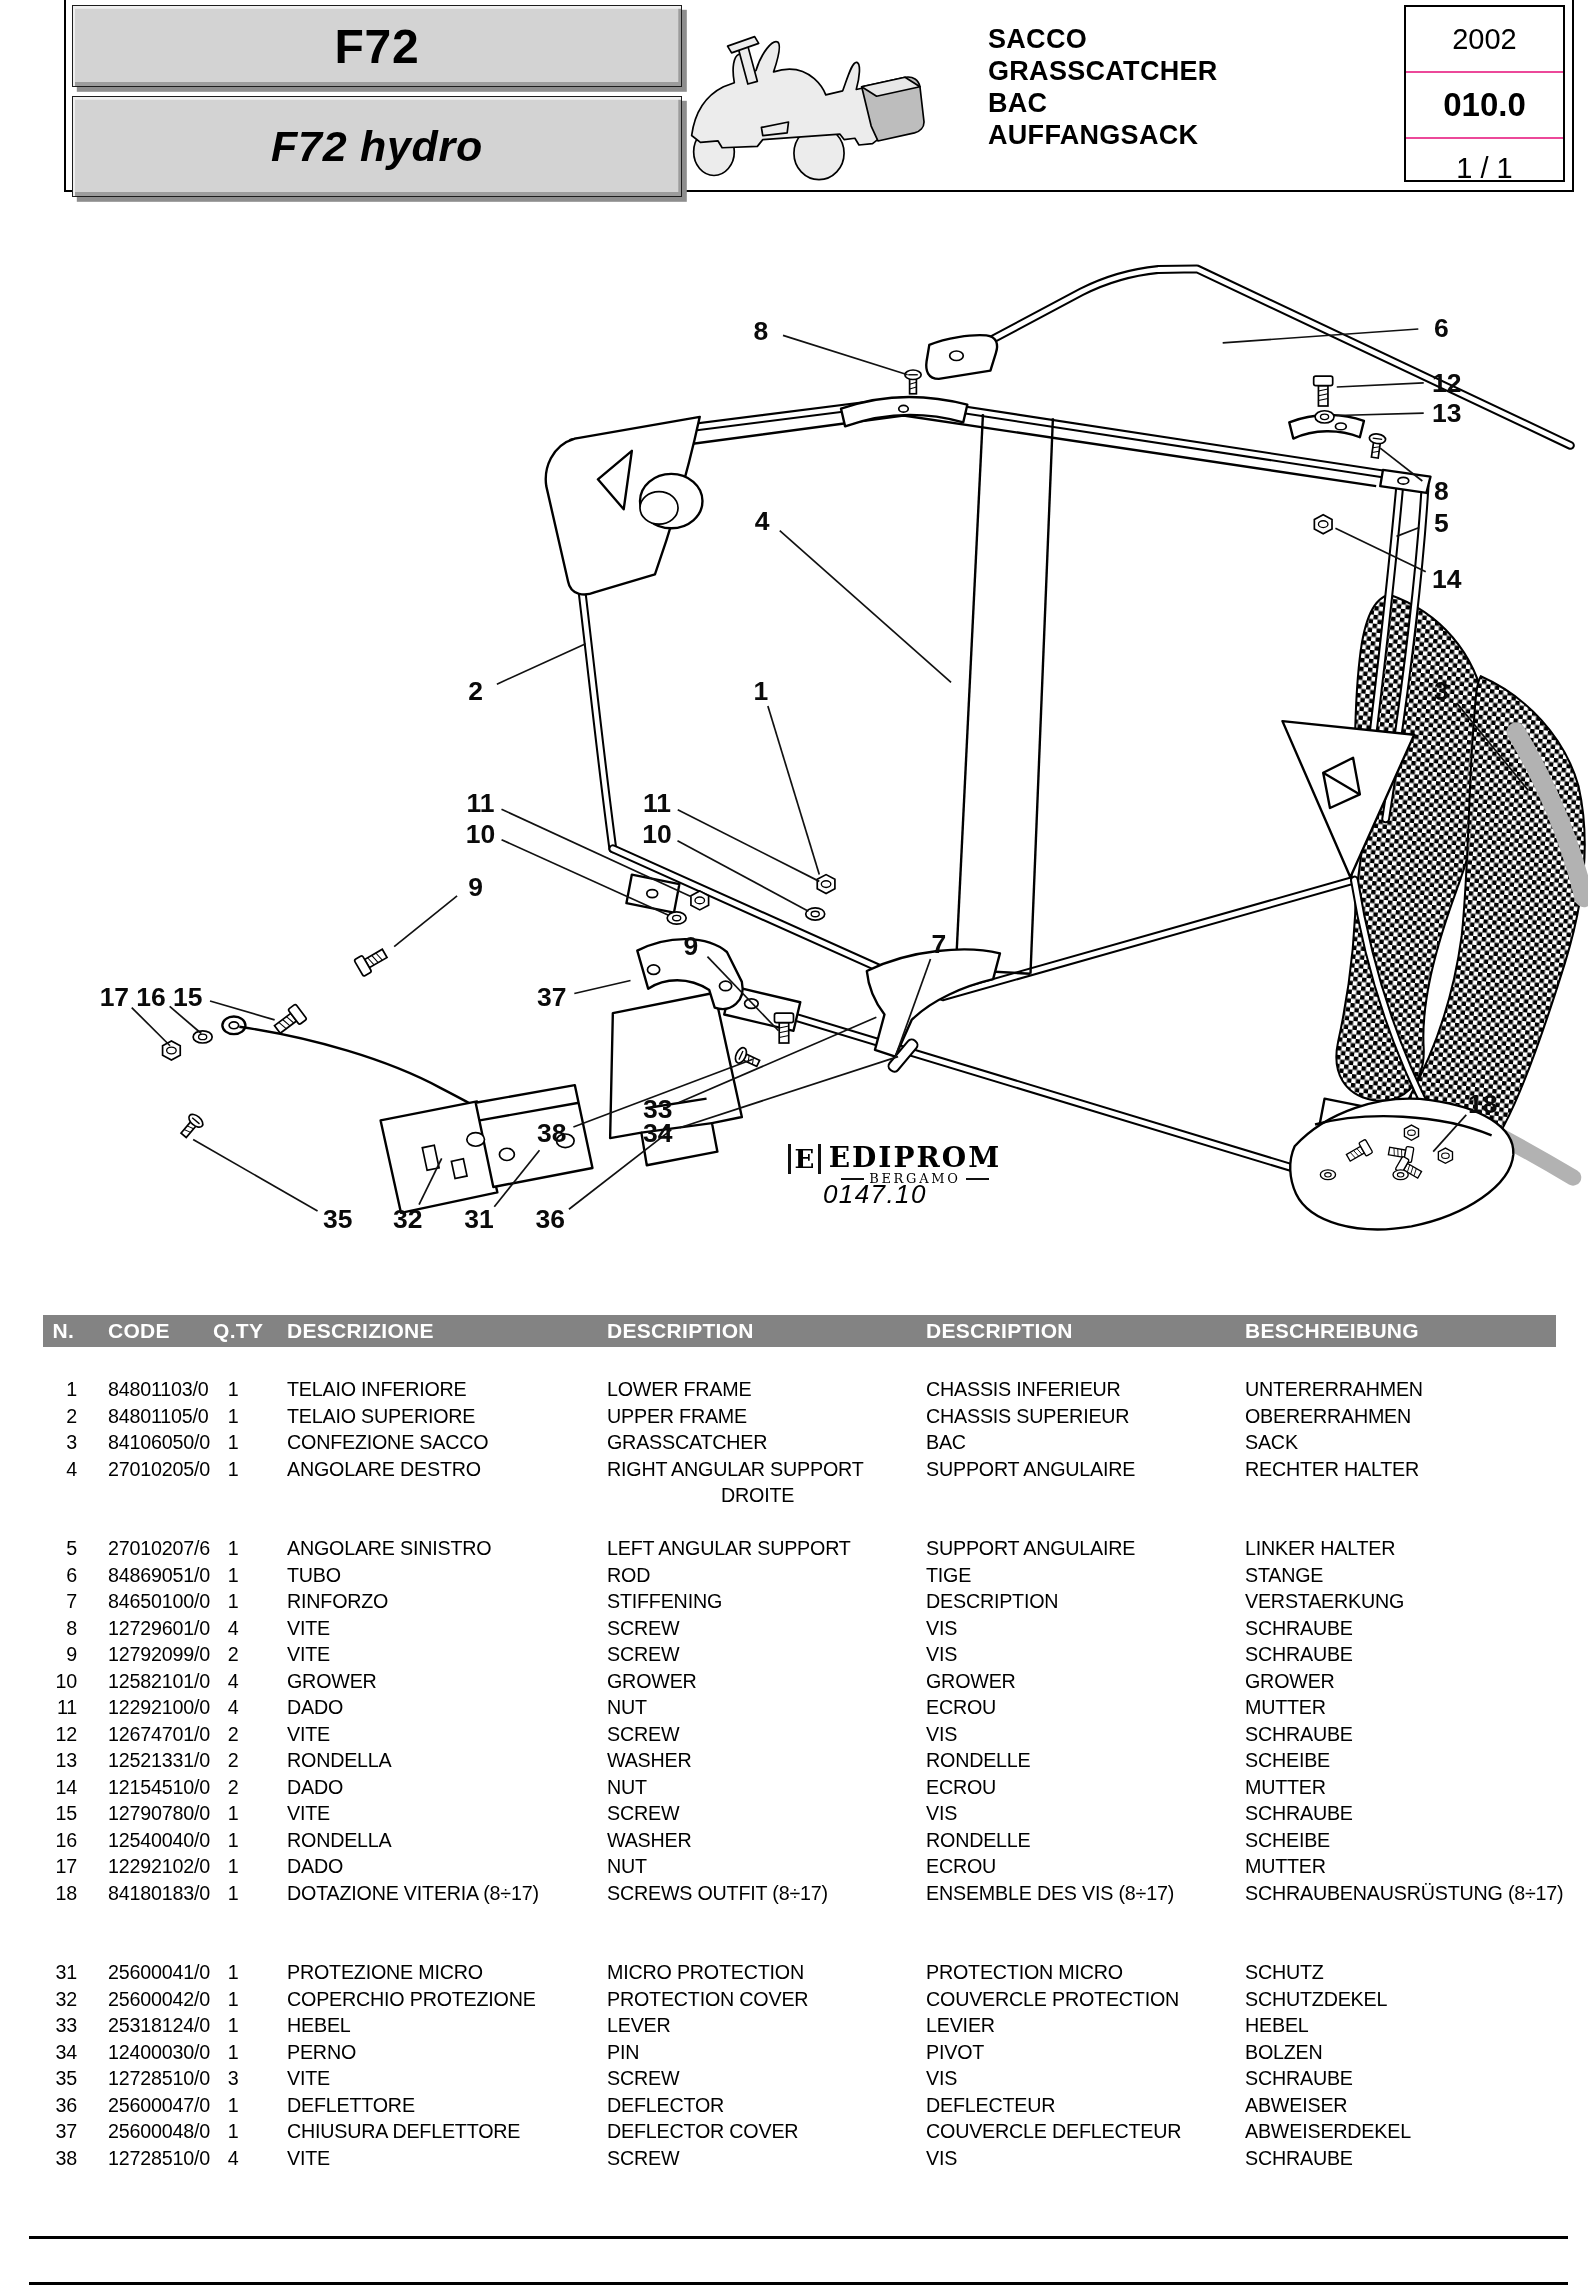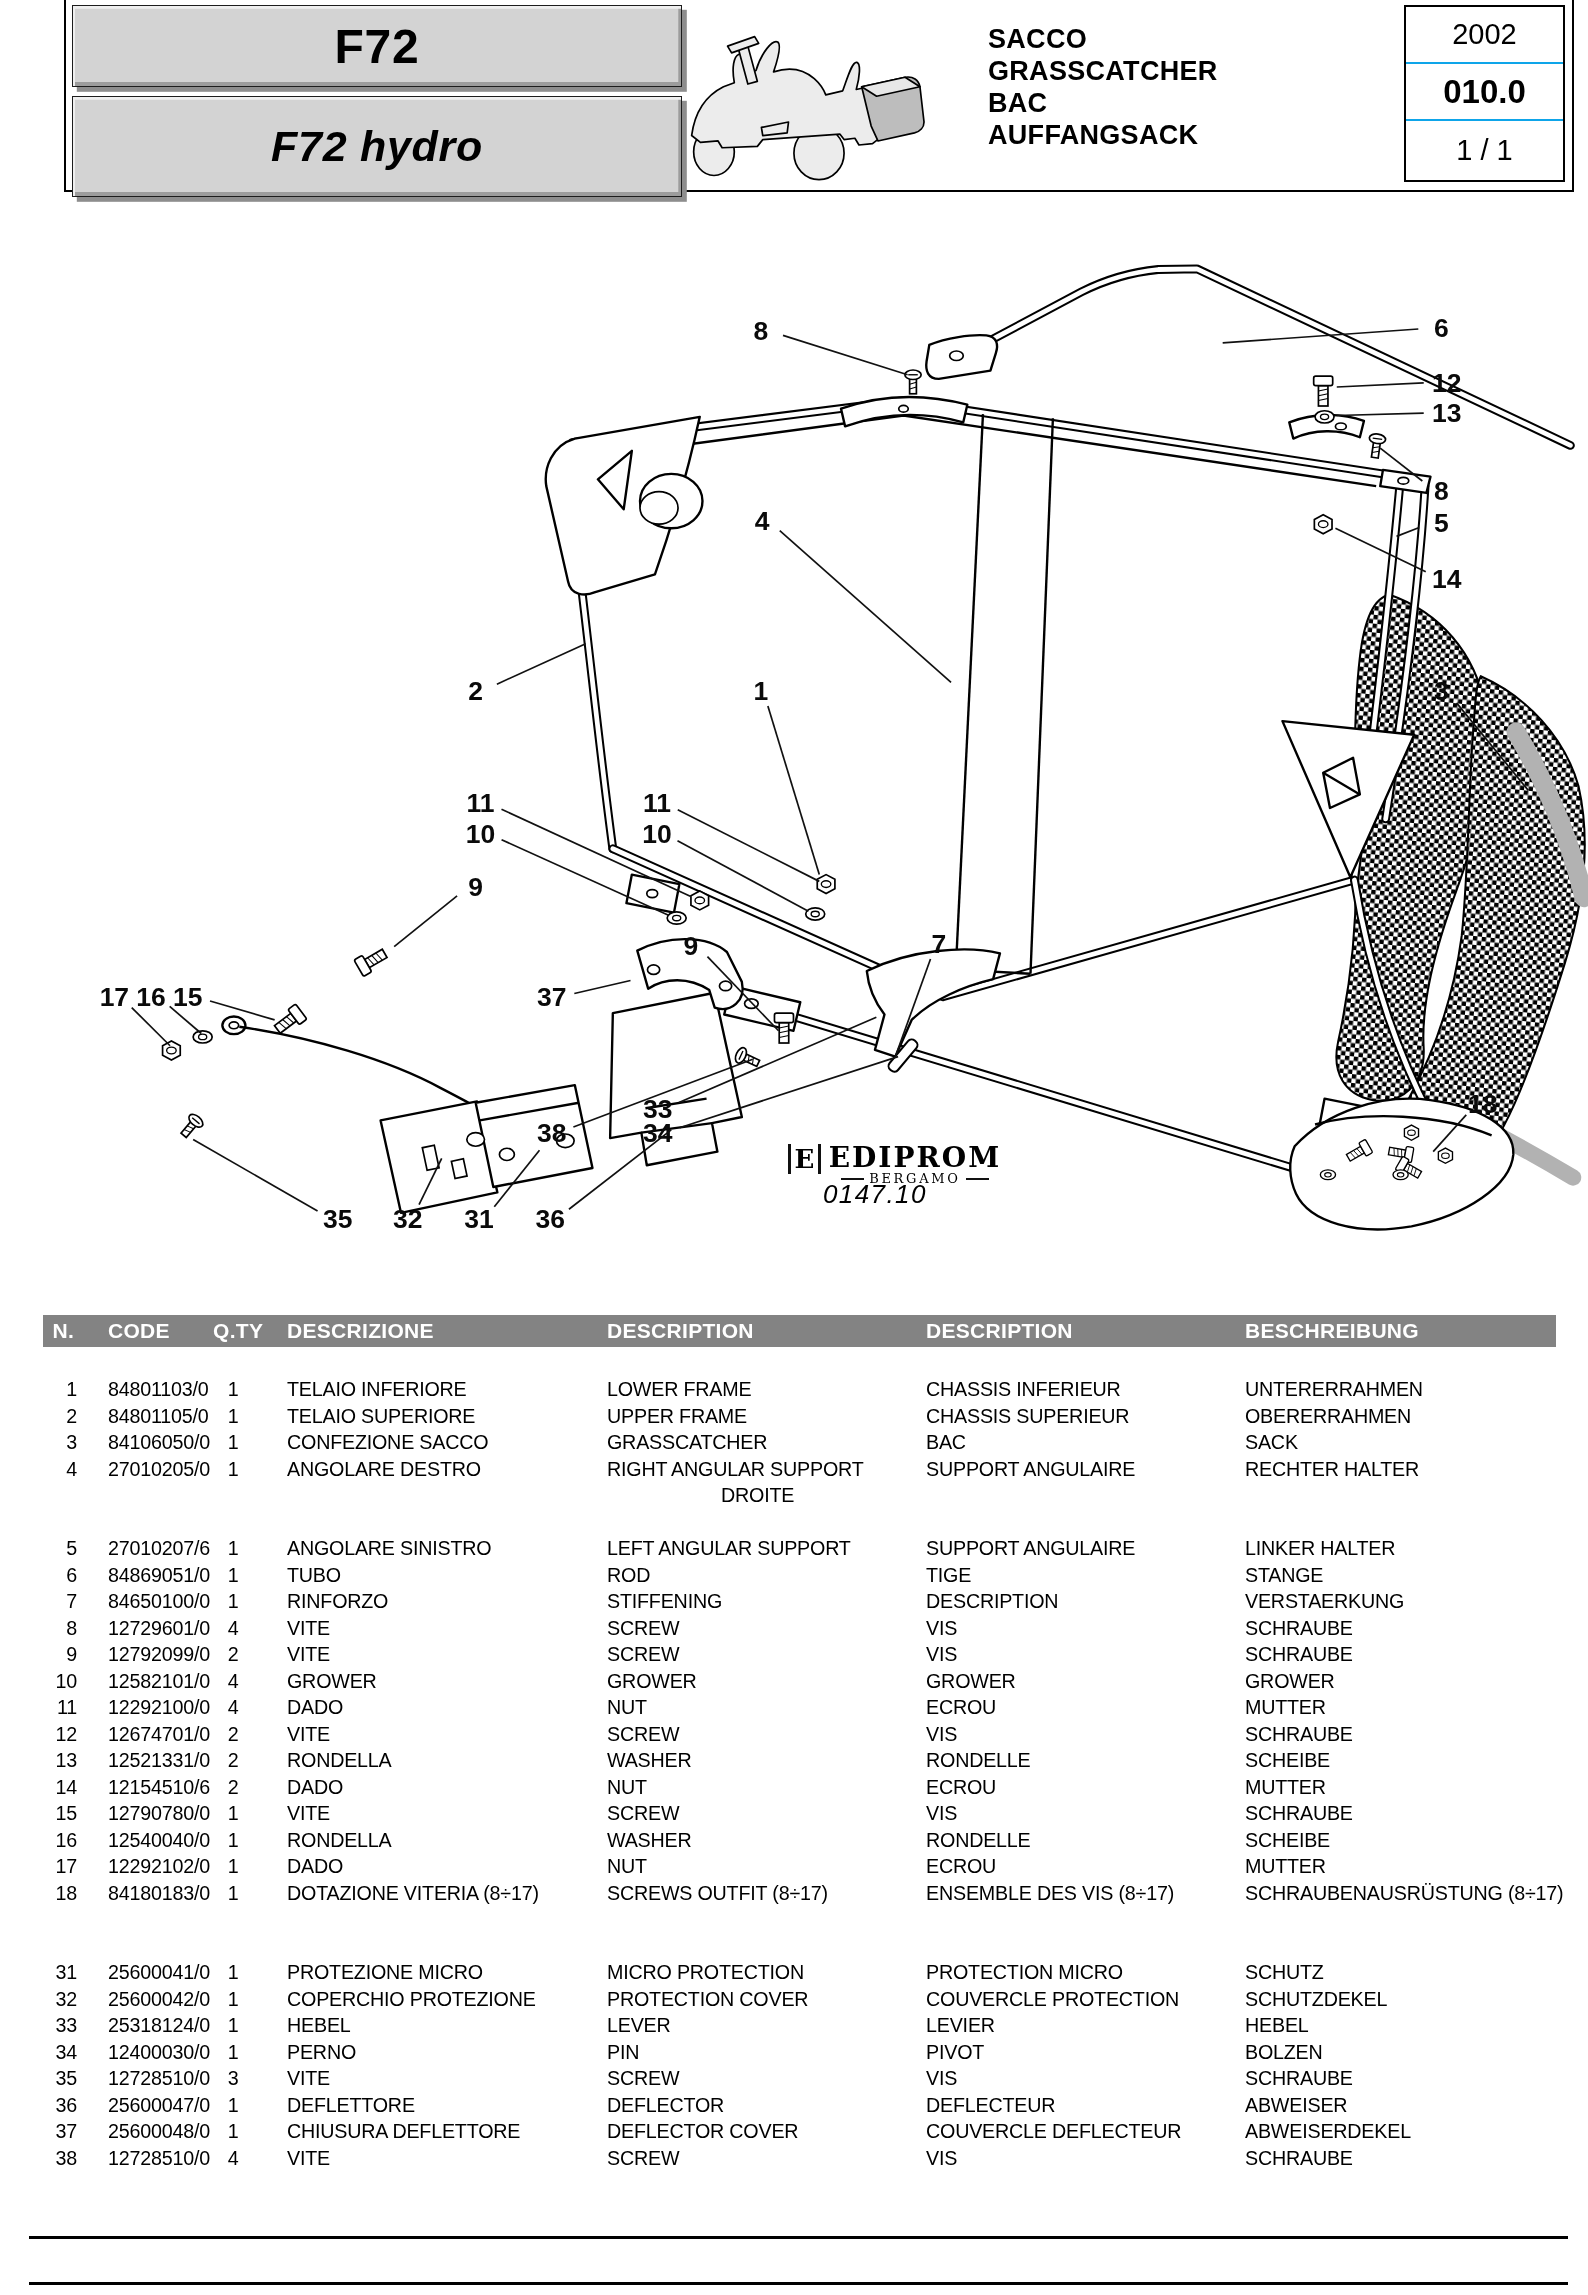--- a/index.html
+++ b/index.html
@@ -17,22 +17,22 @@
              display:flex;align-items:center;justify-content:center;box-sizing:border-box;}
   .model-box.box1{top:5.4px;height:82px;}
   .model-box.box2{top:96px;height:101px;}
   .model-box .t{font-size:48px;font-weight:bold;letter-spacing:0.7px;}
   .model-box.box2 .t{font-style:italic;font-size:43px;}
 
   .titles{position:absolute;left:988px;top:23px;}
   .titles div{font-size:27px;font-weight:bold;line-height:32px;letter-spacing:0.3px;}
 
   .info-box{position:absolute;left:1404px;top:5.4px;width:161px;height:177px;border:2px solid #000;box-sizing:border-box;}
-  .info-cell{width:100%;height:57px;display:flex;align-items:center;justify-content:center;
-             font-size:29px;border-bottom:2px solid #0ea5e9;box-sizing:border-box;}
+  .info-cell{width:100%;height:66px;display:flex;align-items:center;justify-content:center;
+             font-size:29px;border-bottom:2px solid #ec4899;box-sizing:border-box;}
   .info-cell.last{border-bottom:none;height:58px;}
   .info-cell.code{font-weight:bold;font-size:33px;}
 
   .tractor{position:absolute;left:680px;top:19px;}
 
   
   #diagram-svg{position:absolute;left:0;top:224px;width:1589px;height:1073px;}
   #diagram-svg .to{fill:none;stroke:#000;stroke-width:13;stroke-linecap:round;stroke-linejoin:round;}
   #diagram-svg .ti{fill:none;stroke:#fff;stroke-width:7;stroke-linecap:round;stroke-linejoin:round;}
   #diagram-svg .ln{fill:none;stroke:#000;stroke-width:3.5;}
@@ -460,21 +460,21 @@
         <span class="c-n">13</span>
         <span class="c-code">12521331/0</span>
         <span class="c-qty">2</span>
         <span class="c-it">RONDELLA</span>
         <span class="c-en">WASHER</span>
         <span class="c-fr">RONDELLE</span>
         <span class="c-de">SCHEIBE</span>
       </div>
       <div class="prow">
         <span class="c-n">14</span>
-        <span class="c-code">12154510/6</span>
+        <span class="c-code">12154510/0</span>
         <span class="c-qty">2</span>
         <span class="c-it">DADO</span>
         <span class="c-en">NUT</span>
         <span class="c-fr">ECROU</span>
         <span class="c-de">MUTTER</span>
       </div>
       <div class="prow">
         <span class="c-n">15</span>
         <span class="c-code">12790780/0</span>
         <span class="c-qty">1</span>

